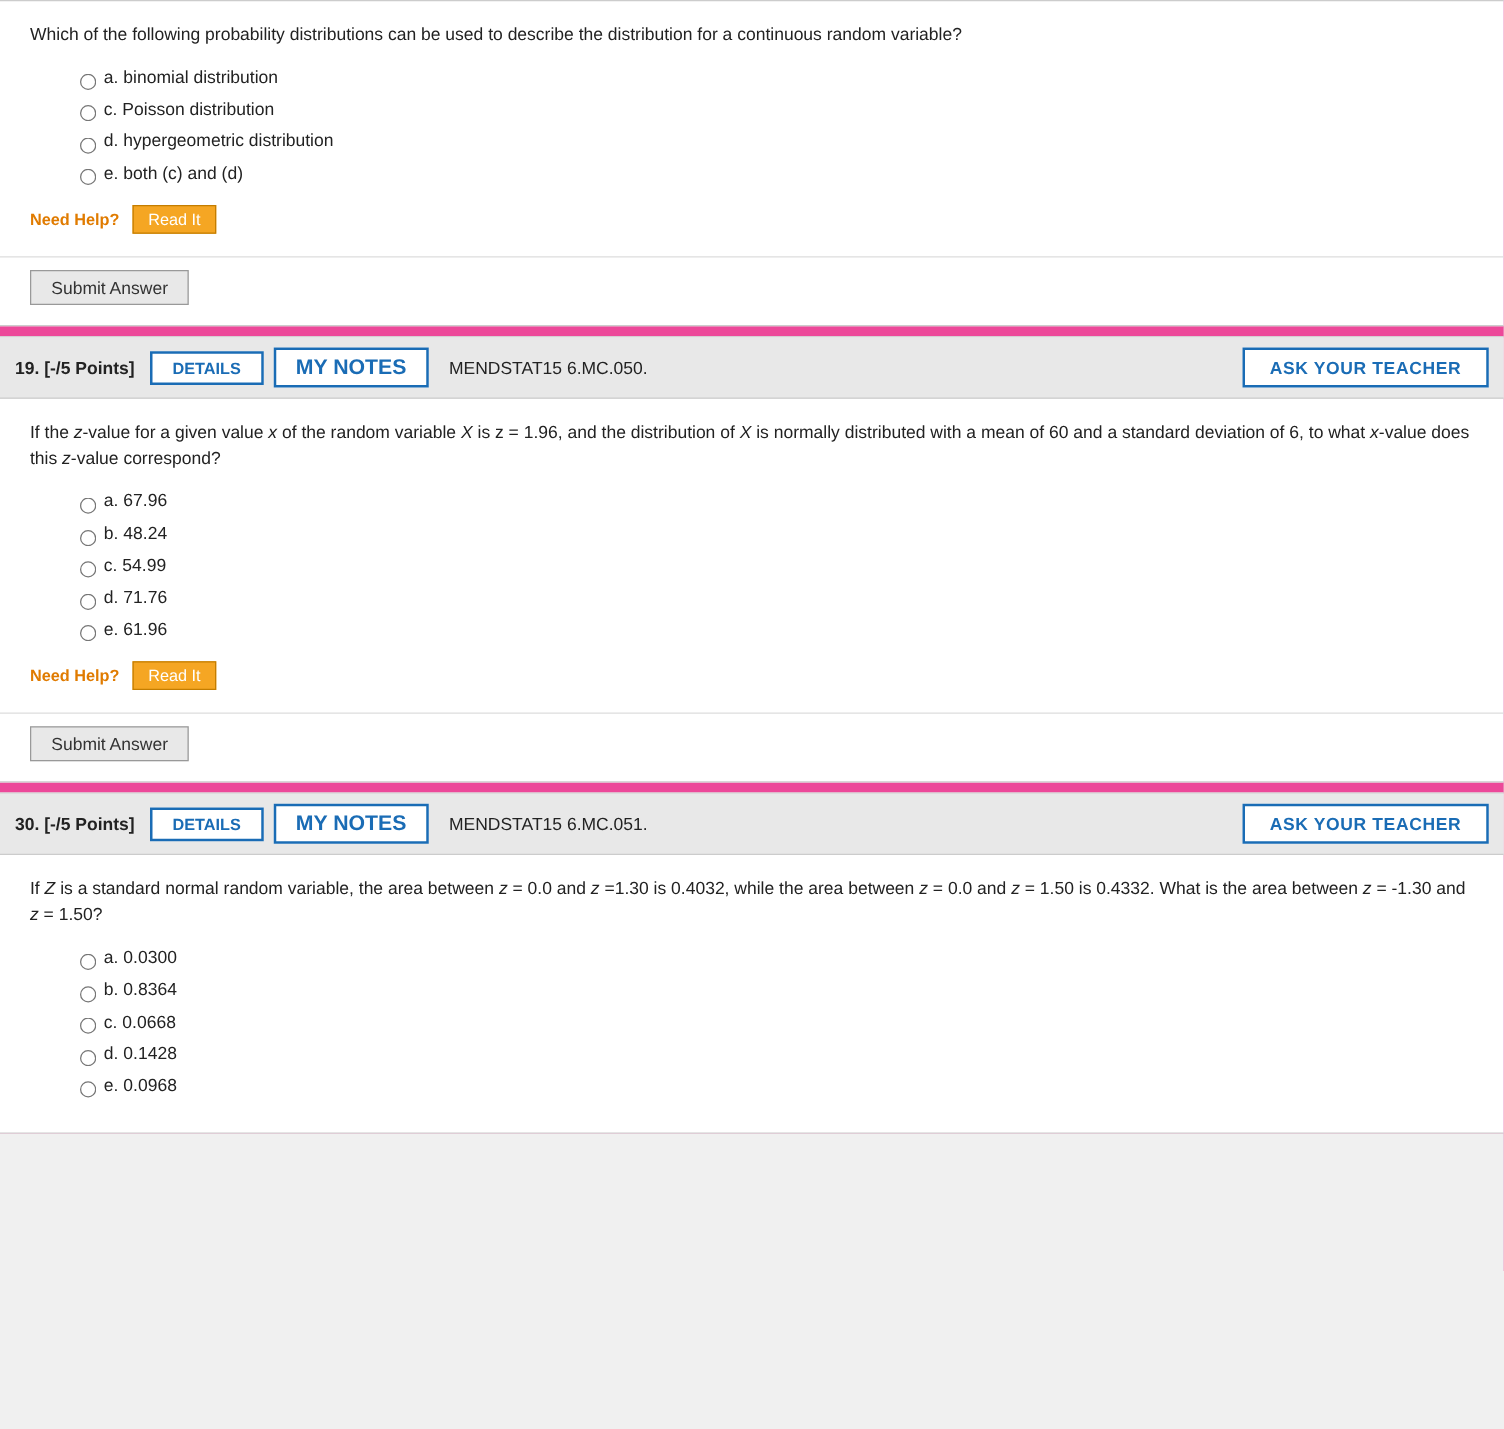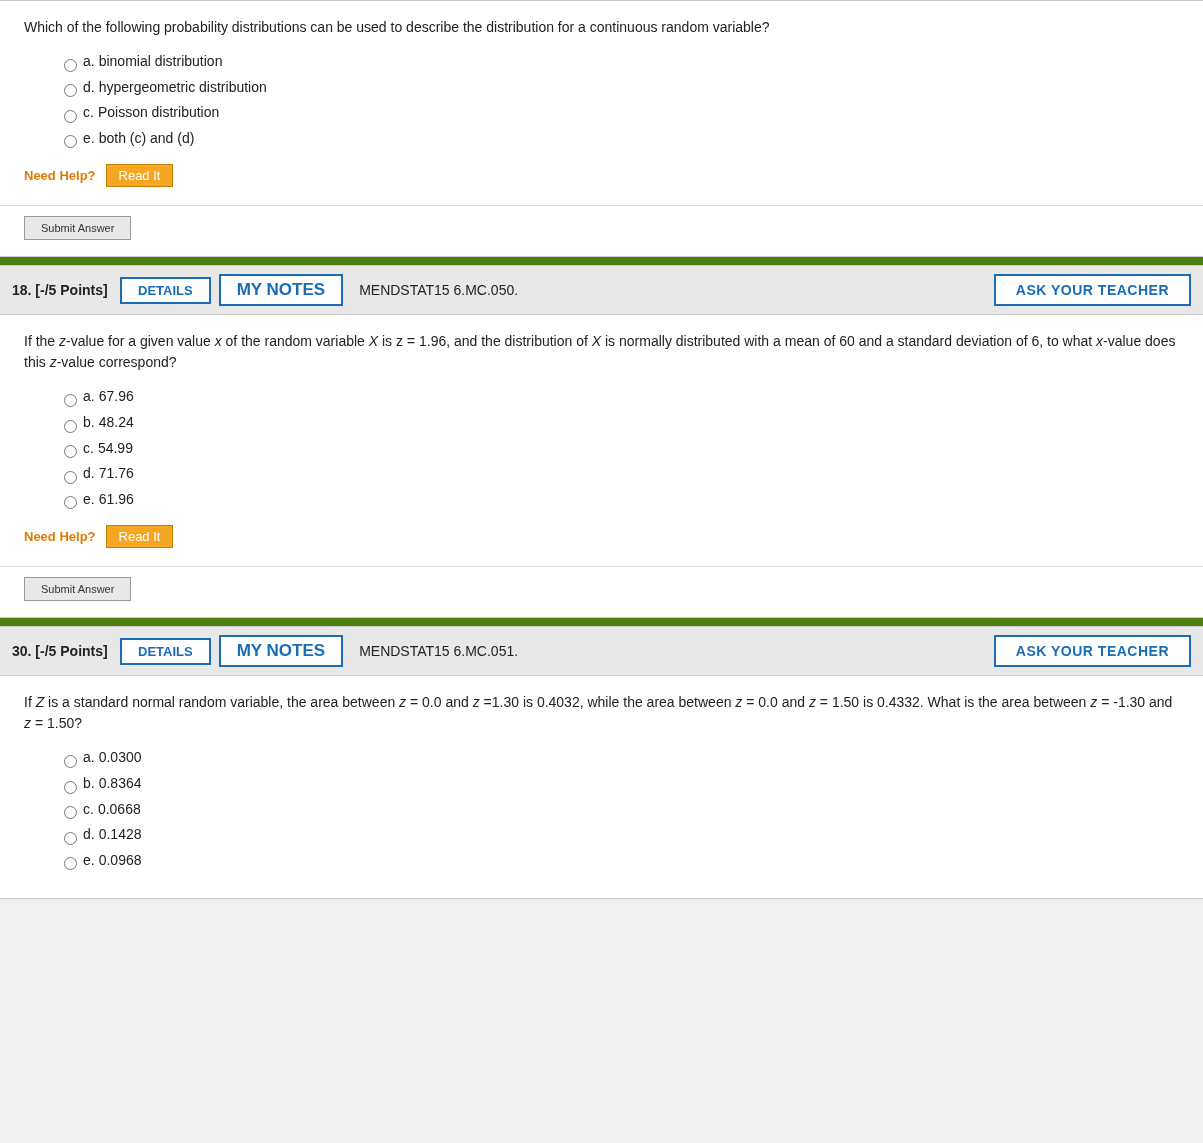--- a/index.html
+++ b/index.html
@@ -5,21 +5,21 @@
     * { box-sizing: border-box; margin: 0; padding: 0; }
     body {
       font-family: Arial, sans-serif;
       font-size: 14px;
       background: #f0f0f0;
       color: #222;
     }
 
     .page-container {
       width: 1203px;
-      background: #4d7c0f;
+      background: #ec4899;
     }
 
     
     .question-block {
       background: #fff;
       margin: 0;
       border-top: 1px solid #ccc;
       border-bottom: 1px solid #ccc;
     }
 
@@ -128,66 +128,66 @@
     .submit-area {
       padding: 10px 24px 16px 24px;
       border-top: 1px solid #ddd;
     }
 
     .btn-submit {
       border: 1px solid #999;
       background: #e8e8e8;
       color: #333;
       padding: 5px 16px;
-      font-size: 11px;
+      font-size: 14px;
       cursor: pointer;
     }
 
     .italic { font-style: italic; }
   </style>
 </head>
 <body>
 
 <div class="page-container">
 
   <div class="question-block">
     <div class="question-body">
       <div class="question-text">Which of the following probability distributions can be used to describe the distribution for a continuous random variable?</div>
       <div class="answer-options">
         <div class="answer-option">
           <input type="radio" name="q18" style="">
           <span><span style="margin-right:4px">a.</span>binomial distribution</span>
         </div>
         <div class="answer-option">
           <input type="radio" name="q18" style="">
+          <span><span style="margin-right:4px">c.</span>Poisson distribution</span>
+        </div>
+        <div class="answer-option">
+          <input type="radio" name="q18" style="">
           <span><span style="margin-right:4px">d.</span>hypergeometric distribution</span>
-        </div>
-        <div class="answer-option">
-          <input type="radio" name="q18" style="">
-          <span><span style="margin-right:4px">c.</span>Poisson distribution</span>
         </div>
         <div class="answer-option">
           <input type="radio" name="q18" style="">
           <span><span style="margin-right:4px">e.</span>both (c) and (d)</span>
         </div>
       </div>
       <div class="need-help-row">
         <span class="need-help-label">Need Help?</span>
         <button class="btn-read-it">Read It</button>
       </div>
     </div>
     <div class="submit-area">
       <button class="btn-submit">Submit Answer</button>
     </div>
   </div>
 
   <div class="question-block" style="margin-top:8px;">
     <div class="question-header">
       <span class="question-number">
-        <span>18.</span>
+        <span>19.</span>
         <span>[-/5 Points]</span>
       </span>
       <button class="btn-details">DETAILS</button>
       <button class="btn-my-notes">MY NOTES</button>
       <span class="problem-code">MENDSTAT15 6.MC.050.</span>
       <button class="btn-ask-teacher">ASK YOUR TEACHER</button>
     </div>
     <div class="question-body">
       <div class="question-text">
         If the <span class="italic">z</span>-value for a given value <span class="italic">x</span> of the random variable <span class="italic">X</span> is z = 1.96, and the distribution of <span class="italic">X</span> is normally distributed with a mean of 60 and a standard deviation of 6, to what <span class="italic">x</span>-value does this <span class="italic">z</span>-value correspond?

